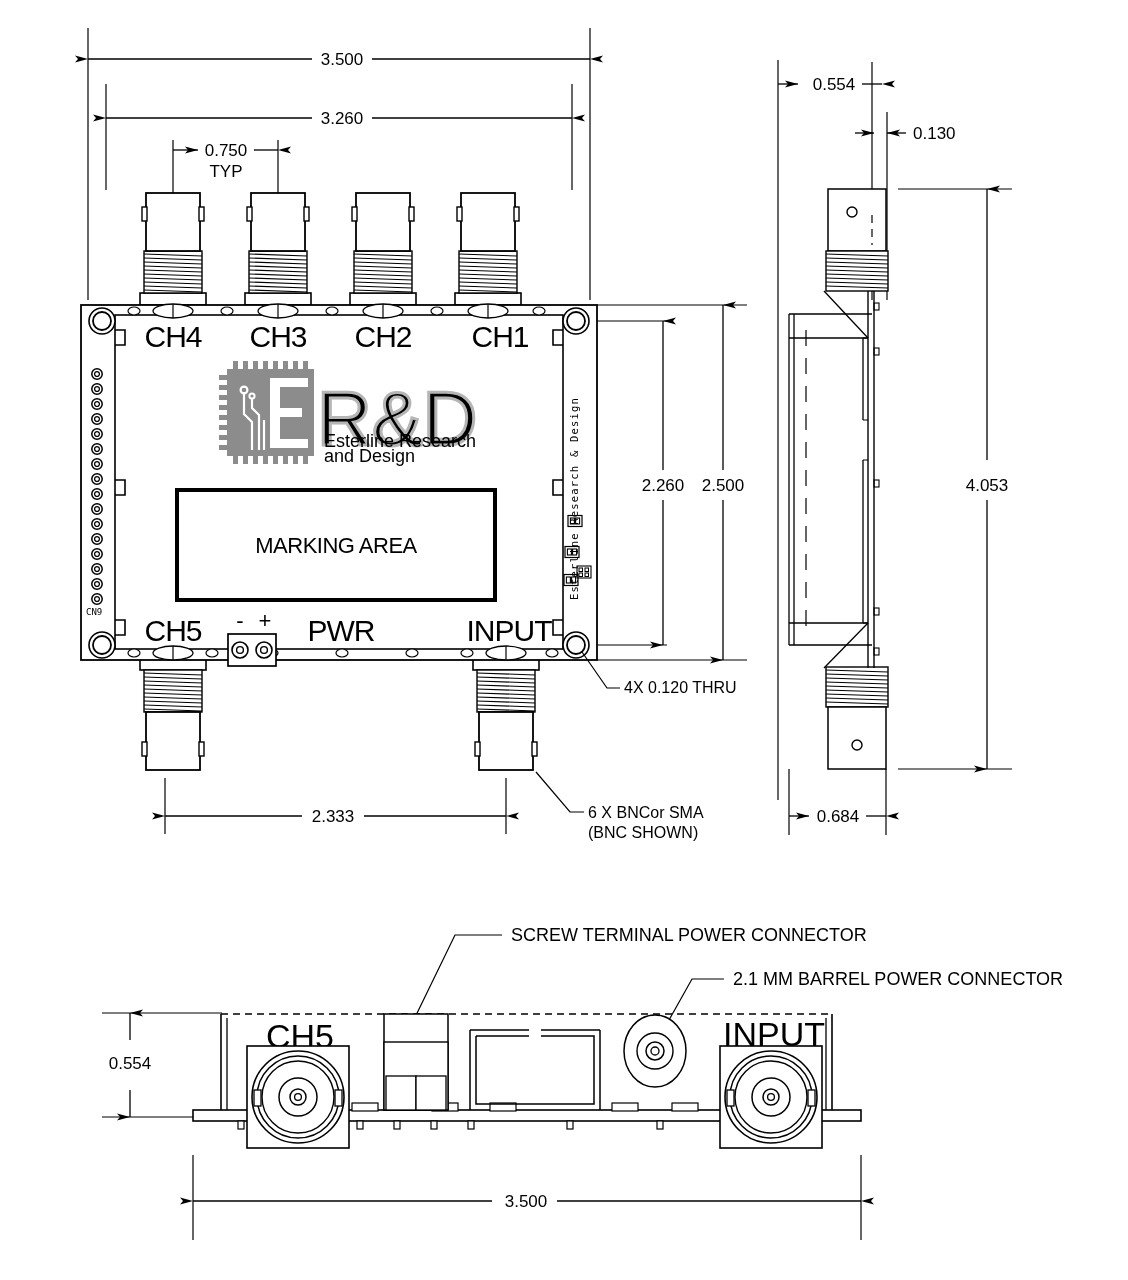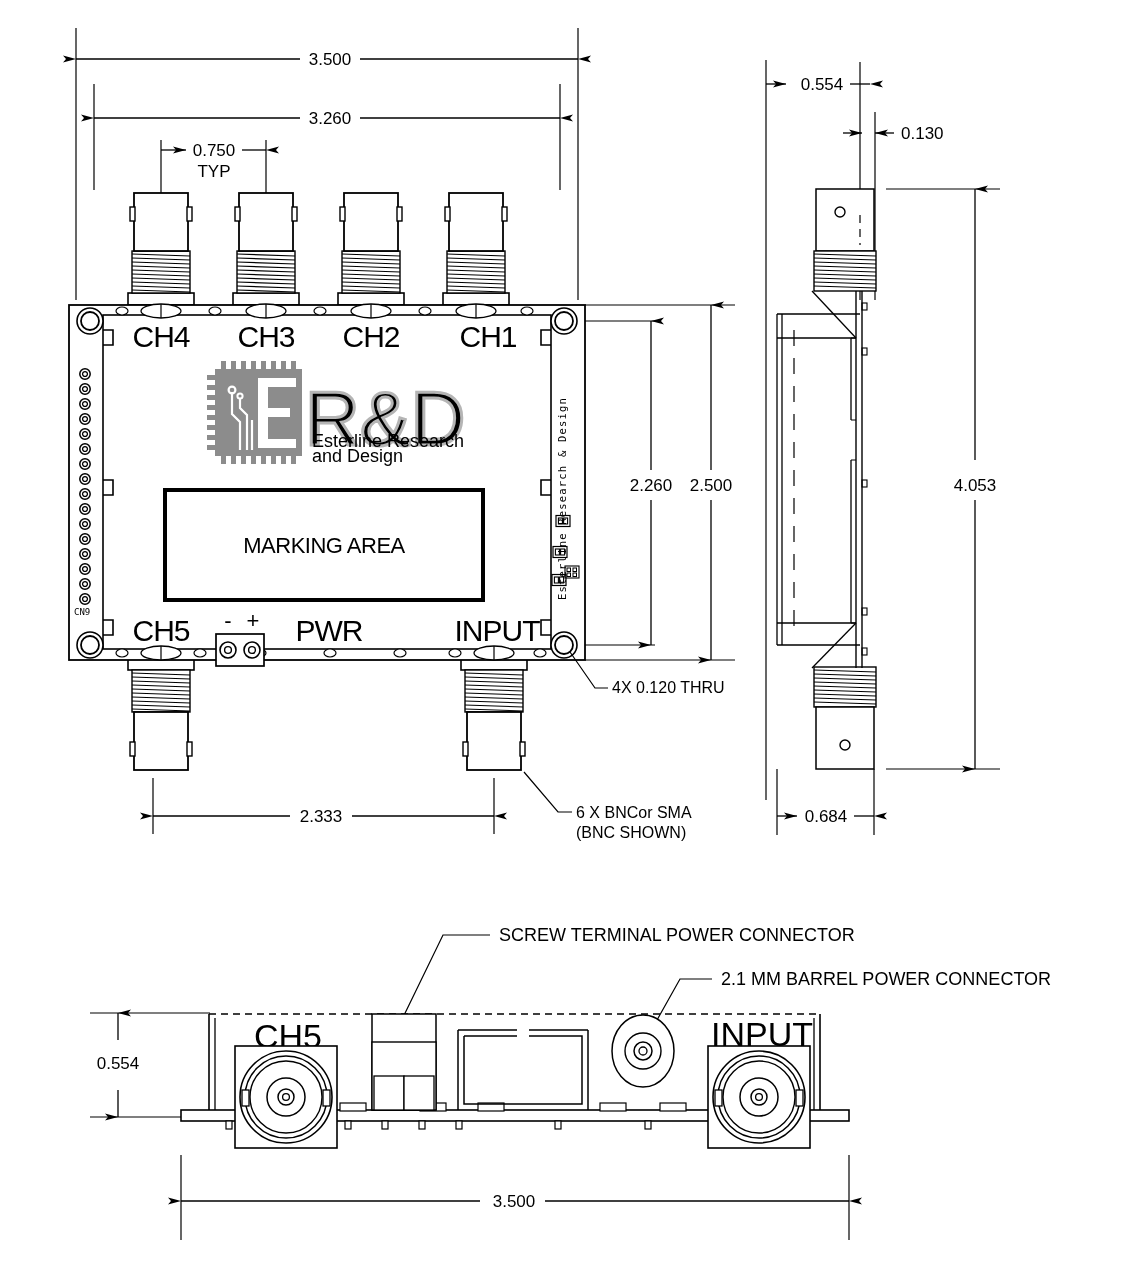--- a/index.html
+++ b/index.html
@@ -1,21 +1,21 @@
 <!DOCTYPE html>
 <html><head>
 <meta charset="utf-8">
 <title>Mechanical Drawing</title>
 <style>
   html,body{margin:0;padding:0;background:#ffffff;}
   body{
     width:1128px;height:1280px;overflow:hidden;position:relative;
     font-family:"Liberation Sans", sans-serif;color:#000;
   }
-  #sheet{position:absolute;inset:0;}
+  #sheet{position:absolute;inset:0;margin-left:12px;}
   svg{display:block;}
   text{font-family:"Liberation Sans", sans-serif;fill:#000;}
   .dim{font-size:17px;}
   .note{font-size:16px;}
   .note2{font-size:18px;}
   .silk{font-size:30px;font-weight:400;letter-spacing:-1px;}
   .silk-sm{font-size:22px;}
   .mono{font-family:"DejaVu Sans Mono", monospace;font-size:9px;}
   .marking{font-size:22px;letter-spacing:-.5px;}
   .bigsilk{font-size:34px;}

